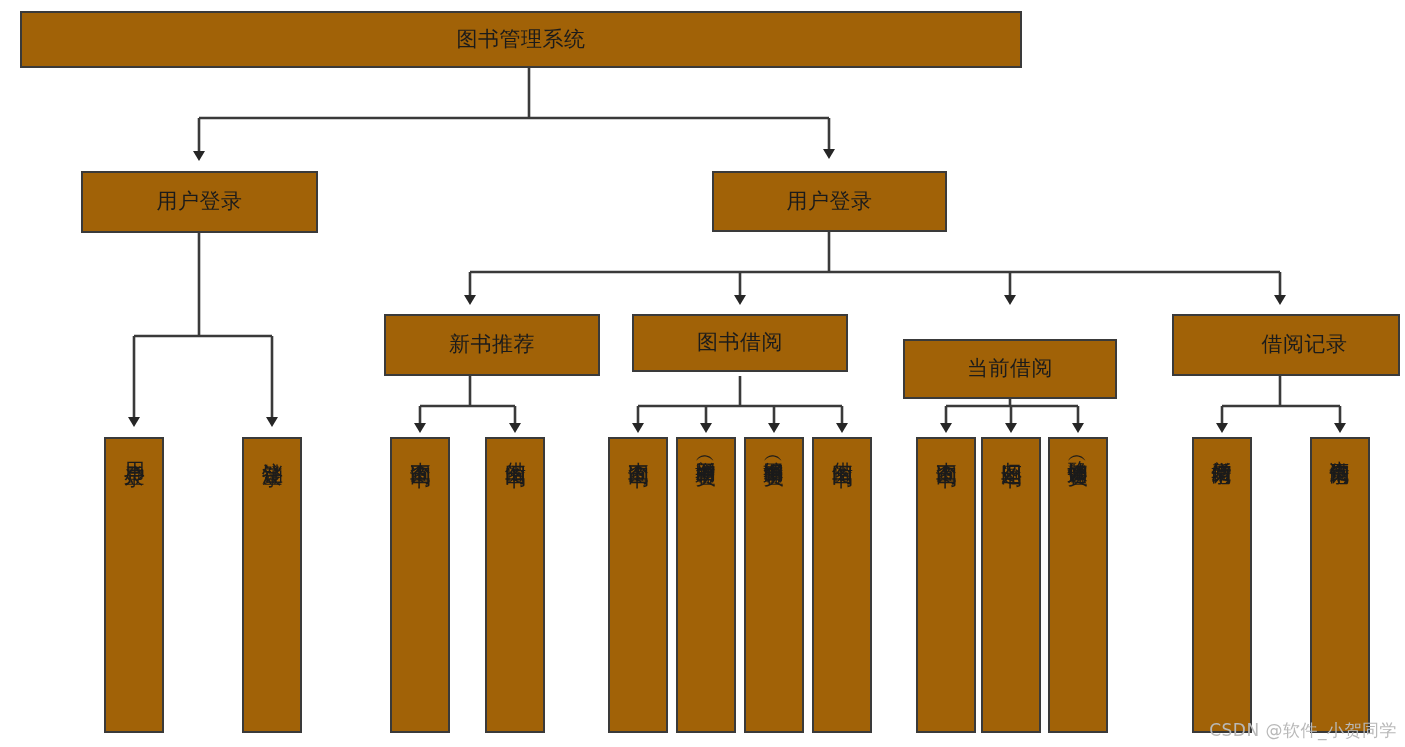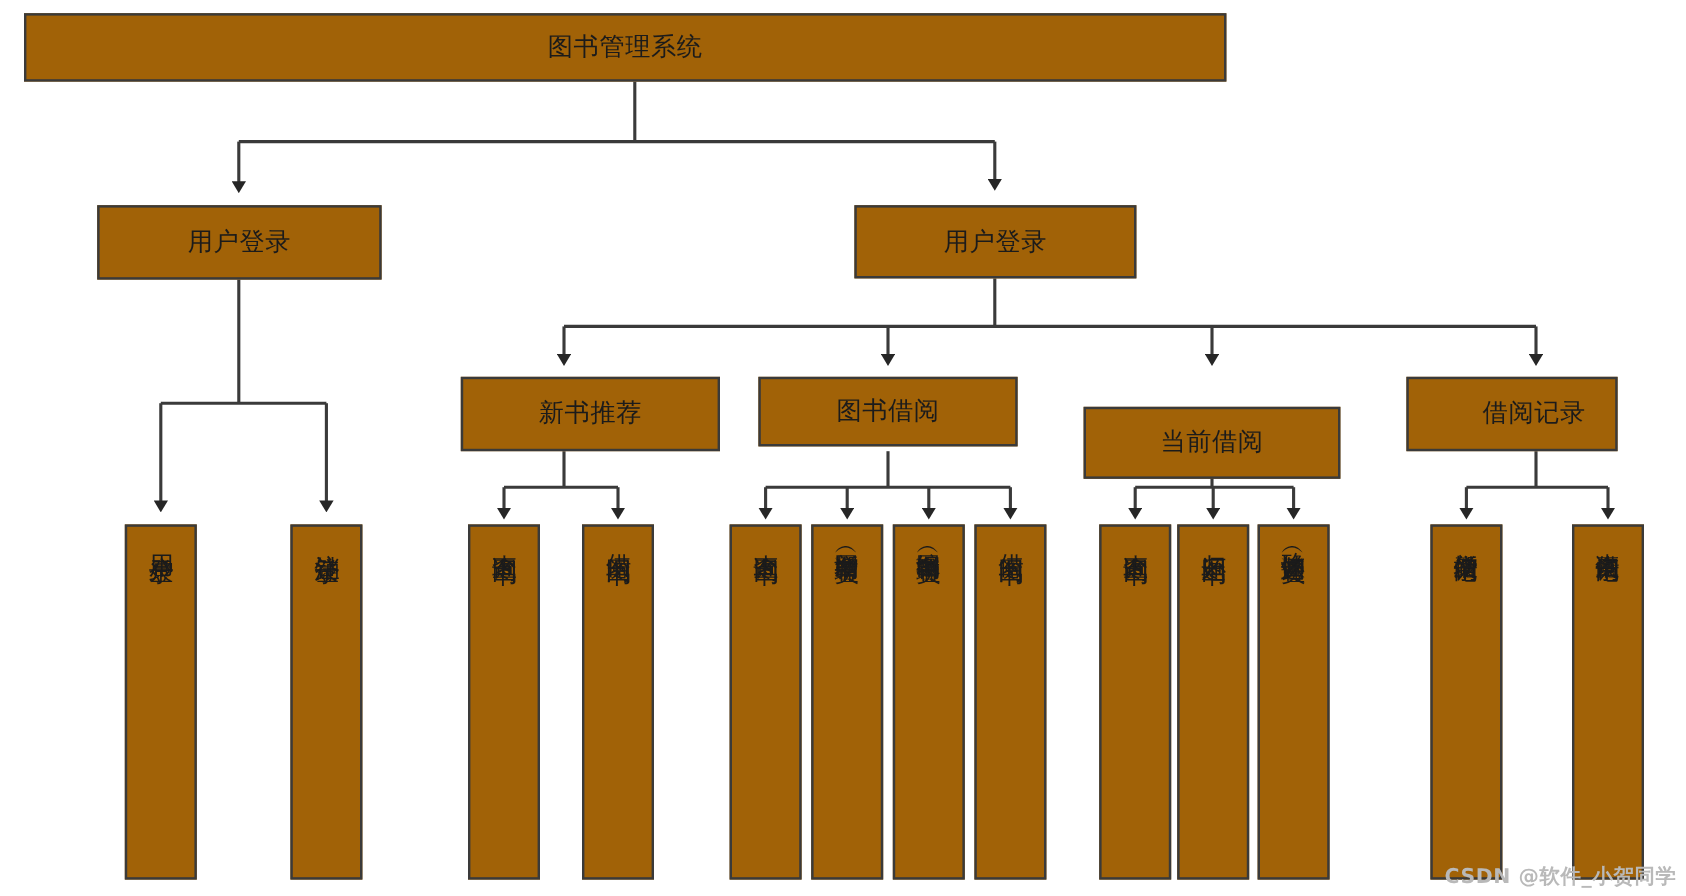--- a/index.html
+++ b/index.html
@@ -37,21 +37,20 @@
   }
   .node.v.tall .lbl{ font-size:20px; letter-spacing:1px; }
   #watermark{
     position:absolute;
     right:8px;
     bottom:5px;
     font-size:17px;
     color:#b9b9b9;
     white-space:nowrap;
     letter-spacing:.5px;
-    font-weight:bold;
   }
 </style>
 </head>
 <body>
 
 <div id="stage">
 
   <svg id="wires" viewBox="0 0 1405 747">
     <defs>
       <marker id="arrow" markerWidth="10" markerHeight="12" refX="1" refY="6" orient="auto" markerUnits="userSpaceOnUse">
@@ -115,21 +114,21 @@
 
   <div class="node h" style="left:362px;top:314px;width:216px;height:62px;margin-left:22px;">
     <span class="lbl">新书推荐</span>
   </div>
   <div class="node h" style="left:632px;top:314px;width:216px;height:58px;">
     <span class="lbl">图书借阅</span>
   </div>
   <div class="node h" style="left:903px;top:314px;width:214px;height:60px;margin-top:25px;">
     <span class="lbl">当前借阅</span>
   </div>
-  <div class="node h" style="left:1172px;top:314px;width:176px;height:62px;padding-left:37px;">
+  <div class="node h" style="left:1172px;top:314px;width:228px;height:62px;padding-left:37px;">
     <span class="lbl">借阅记录</span>
   </div>
 
   <div class="node v" style="left:104px;top:437px;width:60px;height:296px;">
     <span class="lbl">用户登录</span>
   </div>
   <div class="node v" style="left:242px;top:437px;width:60px;height:296px;">
     <span class="lbl">注销登录</span>
   </div>
 

